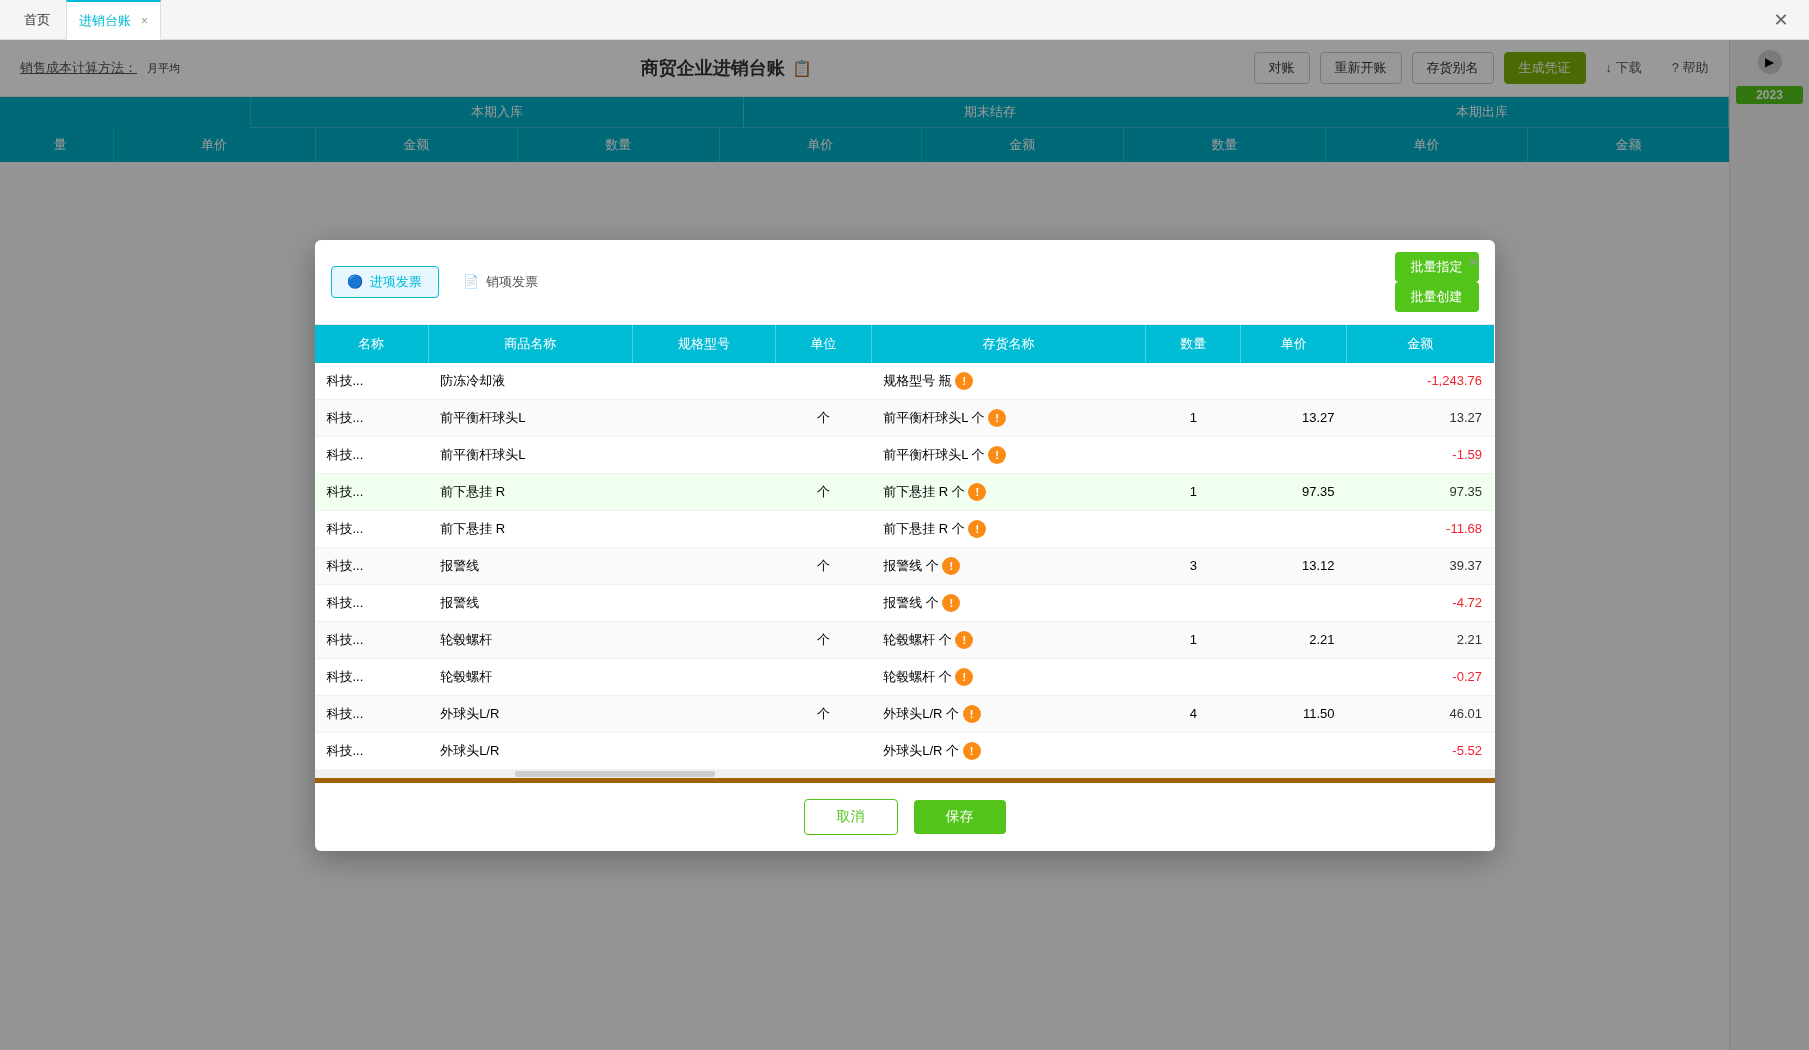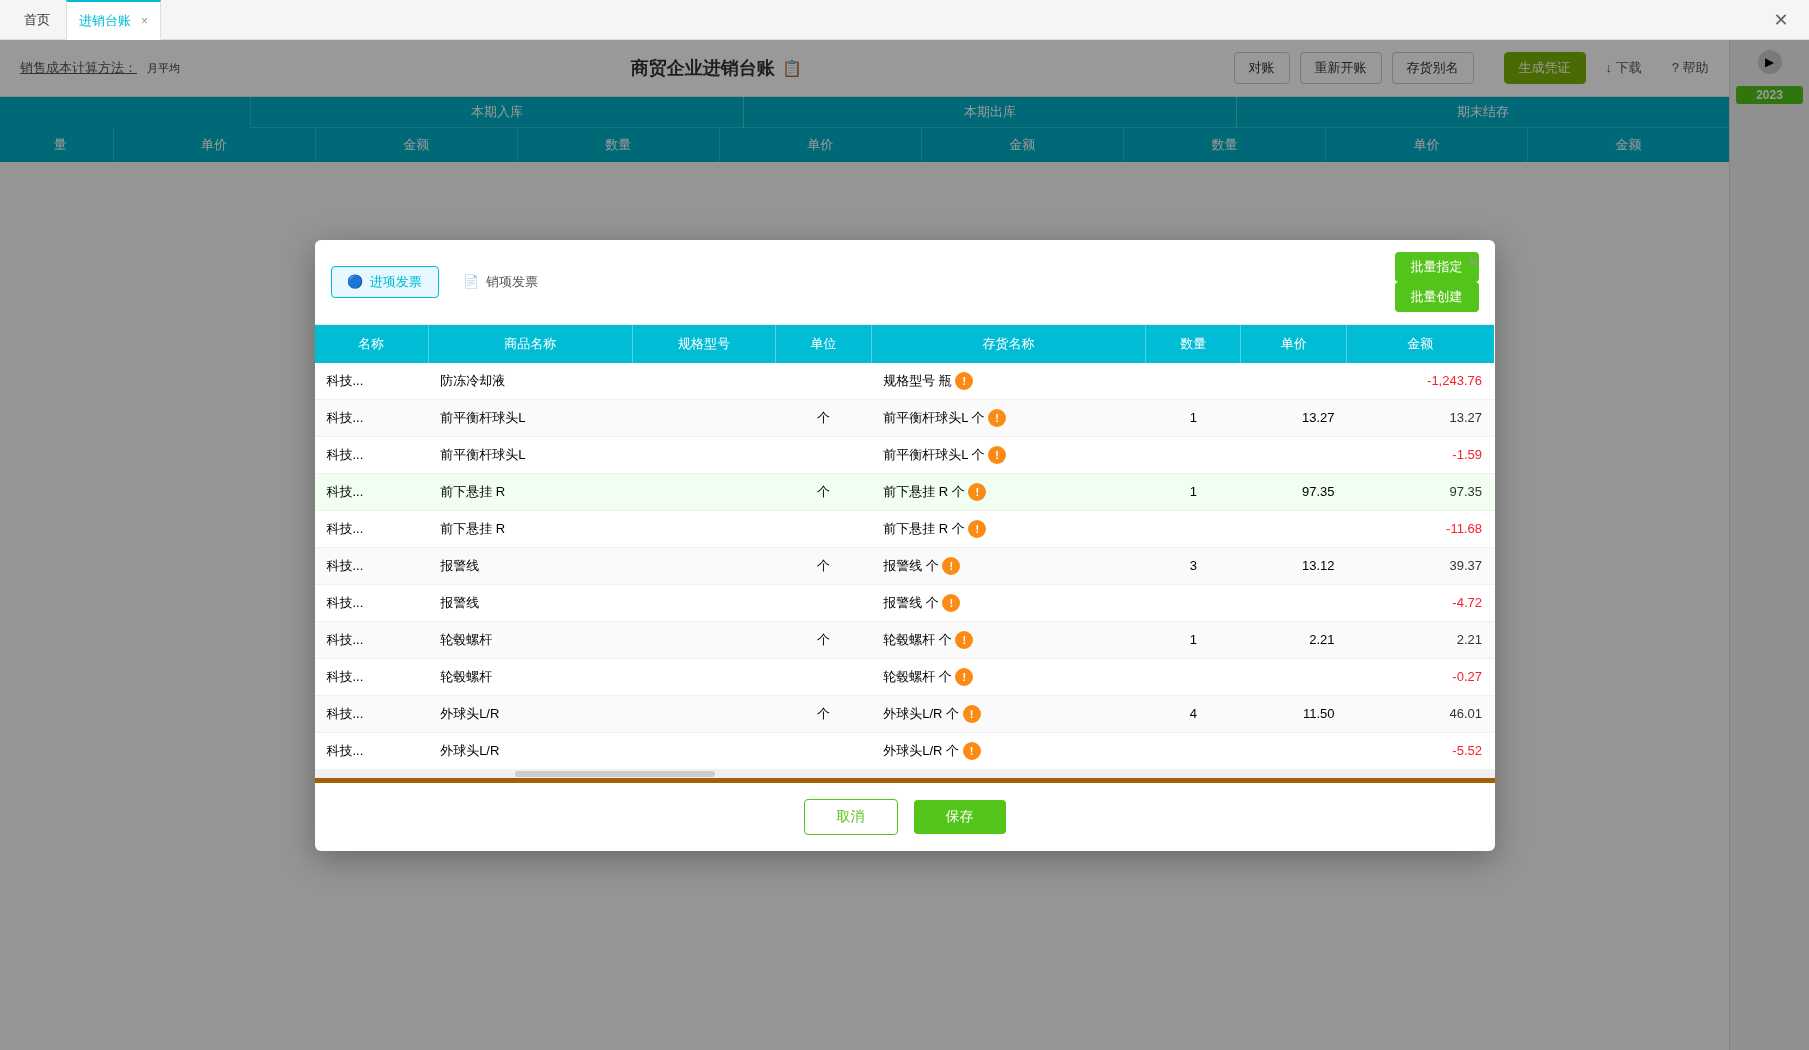--- a/index.html
+++ b/index.html
@@ -115,21 +115,20 @@
       border-radius: 4px;
       background: #fff;
       cursor: pointer;
       font-size: 13px;
       color: #333;
     }
     .btn-green {
       background: #7cb305;
       color: #fff;
       border-color: #7cb305;
-      margin-left: 20px;
     }
     .toolbar-icon-btn {
       padding: 6px 10px;
       border: none;
       background: transparent;
       cursor: pointer;
       color: #555;
       font-size: 13px;
       display: flex;
       align-items: center;
@@ -391,22 +390,22 @@
     <button class="btn-toolbar btn-green">生成凭证</button>
     <button class="btn-toolbar-icon toolbar-icon-btn">↓ 下载</button>
     <button class="btn-toolbar-icon toolbar-icon-btn">? 帮助</button>
     <button class="btn-toolbar-icon toolbar-icon-btn">↺ 刷新</button>
   </div>
 
   <div class="bg-table-container">
     <div class="bg-header-row1">
       <div class="bg-cell" style="flex:0.5;"></div>
       <div class="bg-group-label" style="flex:1; text-align:center;">本期入库</div>
+      <div class="bg-group-label" style="flex:1; text-align:center; border-right:none;">期末结存</div>
       <div class="bg-group-label" style="flex:1; text-align:center;">本期出库</div>
-      <div class="bg-group-label" style="flex:1; text-align:center; border-right:none;">期末结存</div>
       <div style="width:80px; background:#f0f0f0;"></div>
     </div>
     <div class="bg-header-row2">
       <div class="bg-cell" style="flex:0.5; padding-left:12px;">量</div>
       <div class="bg-cell">单价</div>
       <div class="bg-cell">金额</div>
       <div class="bg-cell">数量</div>
       <div class="bg-cell">单价</div>
       <div class="bg-cell">金额</div>
       <div class="bg-cell">数量</div>

